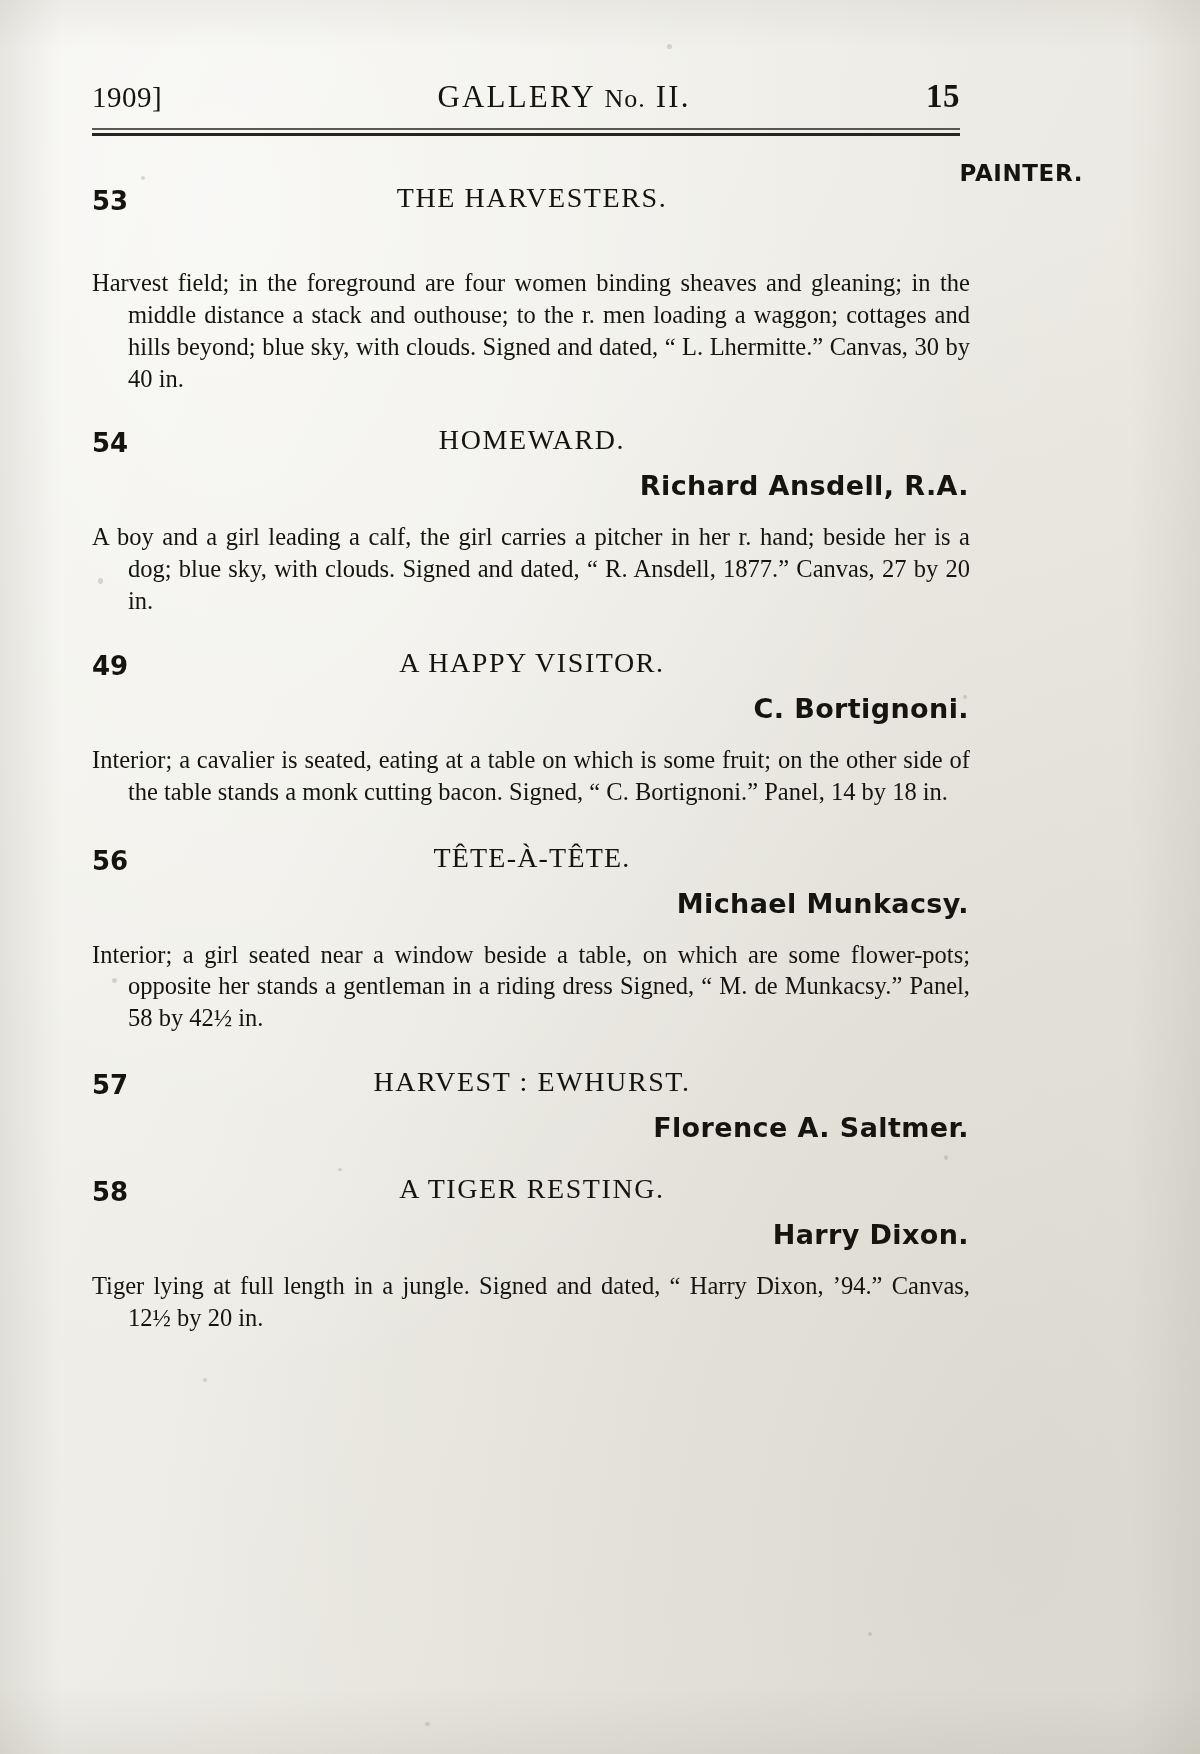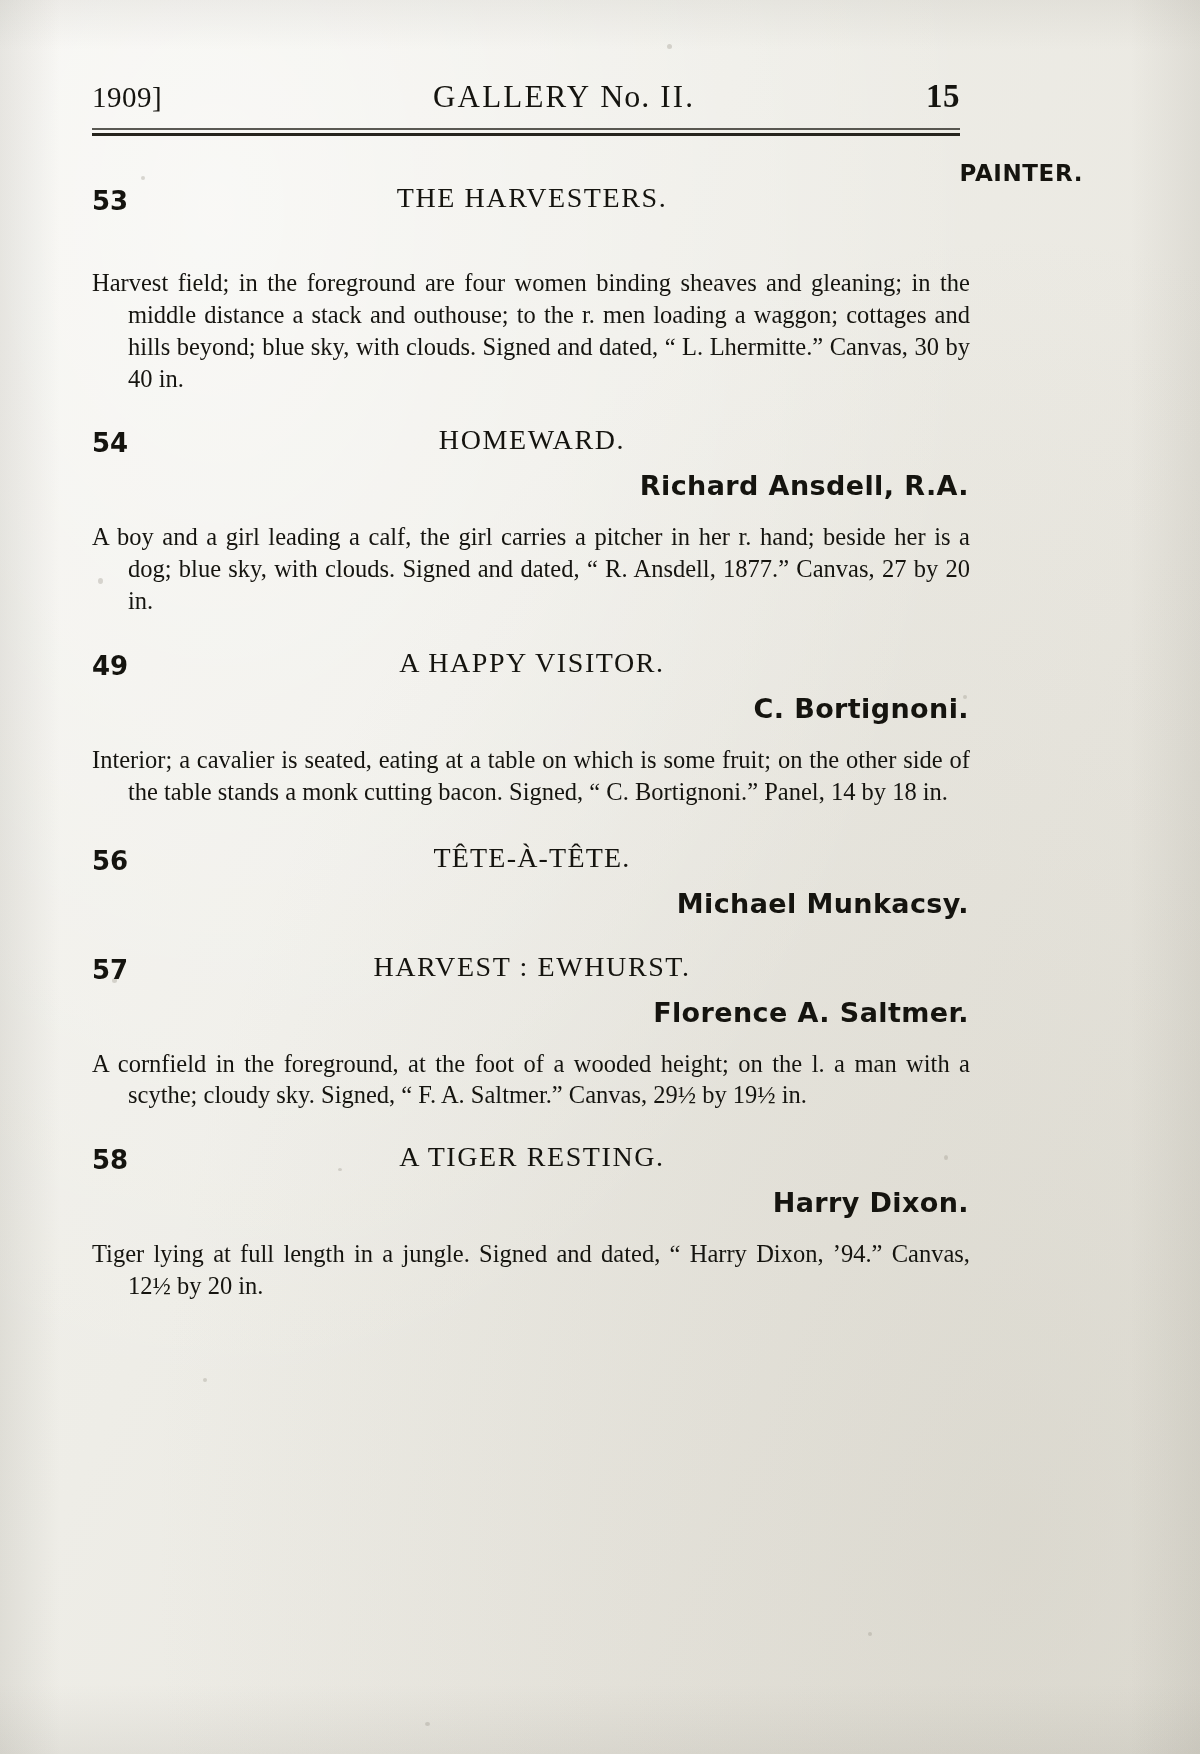--- a/index.html
+++ b/index.html
@@ -68,21 +68,21 @@
     font-family: "Liberation Serif", serif;
     font-size: 29px;
   }
   .runhead-title {
     font-size: 31px;
     letter-spacing: 2.2px;
     font-weight: 400;
     margin-left: 40px;
   }
   .runhead-title .small {
-    font-size: 32px;
+    font-size: 26px;
     letter-spacing: 1px;
   }
   .runhead-page {
     font-size: 33px;
     font-weight: 700;
   }
 
   .rule-double {
     position: absolute;
     left: 92px;
@@ -238,29 +238,29 @@
       <div class="entry-artist">C. Bortignoni.</div>
       <div class="entry-desc">Interior; a cavalier is seated, eating at a table on which is some fruit; on the other side of the table stands a monk cutting bacon.  Signed, “ C. Bortignoni.”  Panel, 14 by 18 in.</div>
     </div>
 
     <div class="entry e56">
       <div class="entry-headline">
         <span class="entry-num">56</span>
         <span class="entry-title">TÊTE-À-TÊTE.</span>
       </div>
       <div class="entry-artist">Michael Munkacsy.</div>
+      <div class="entry-desc">Interior; a girl seated near a window beside a table, on which are some flower-pots; opposite her stands a gentleman in a riding dress Signed, “ M. de Munkacsy.”  Panel, 58 by 42½ in.</div>
     </div>
 
     <div class="entry e57">
       <div class="entry-headline">
         <span class="entry-num">57</span>
         <span class="entry-title">HARVEST : EWHURST.</span>
       </div>
       <div class="entry-artist">Florence A. Saltmer.</div>
-      <div class="entry-desc">A cornfield in the foreground, at the foot of a wooded height; on the l. a man with a scythe; cloudy sky.  Signed, “ F. A. Saltmer.”  Canvas, 29½ by 19½ in.</div>
     </div>
 
     <div class="entry e58">
       <div class="entry-headline">
         <span class="entry-num">58</span>
         <span class="entry-title">A TIGER RESTING.</span>
       </div>
       <div class="entry-artist">Harry Dixon.</div>
       <div class="entry-desc">Tiger lying at full length in a jungle.  Signed and dated, “ Harry Dixon, ’94.”  Canvas, 12½ by 20 in.</div>
     </div>

